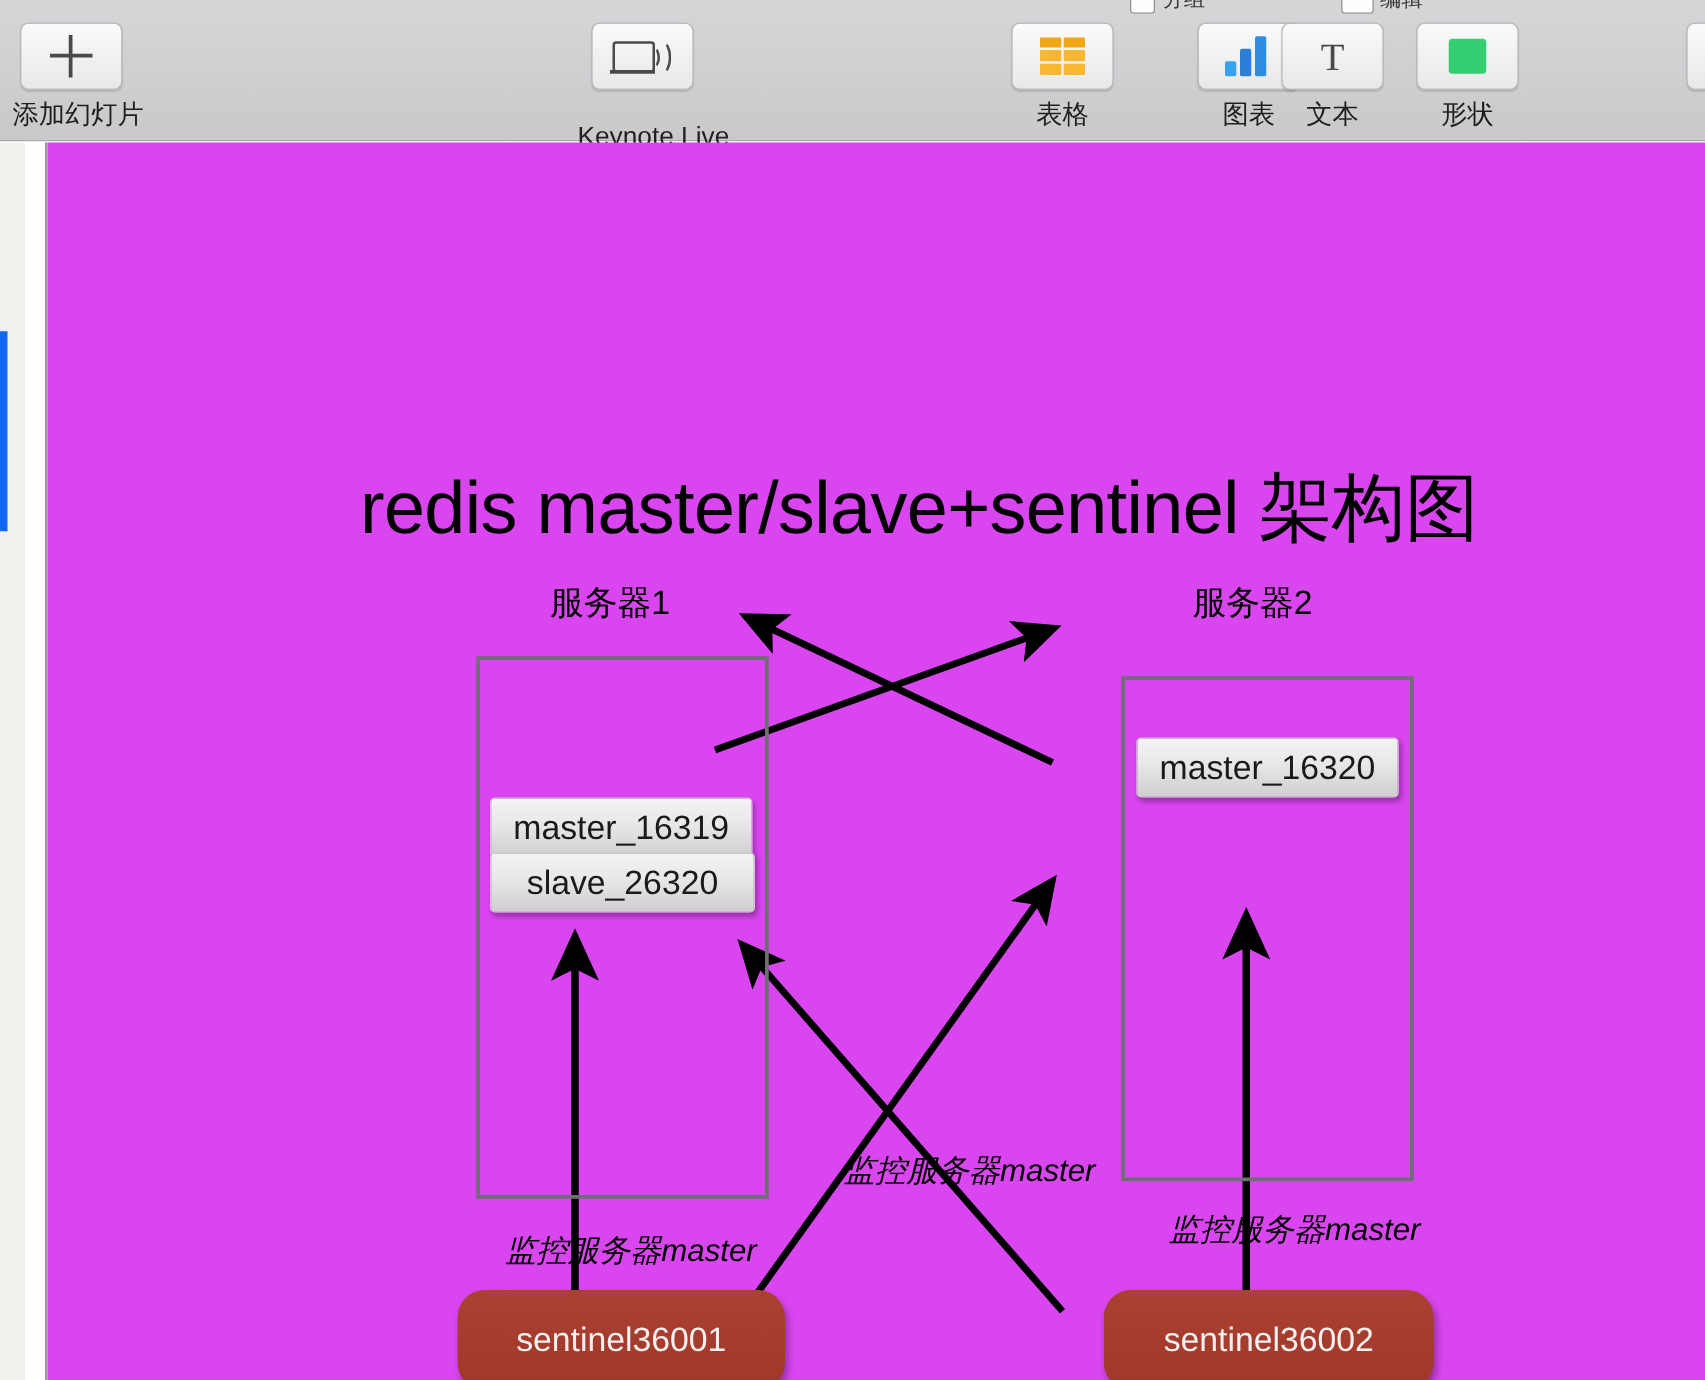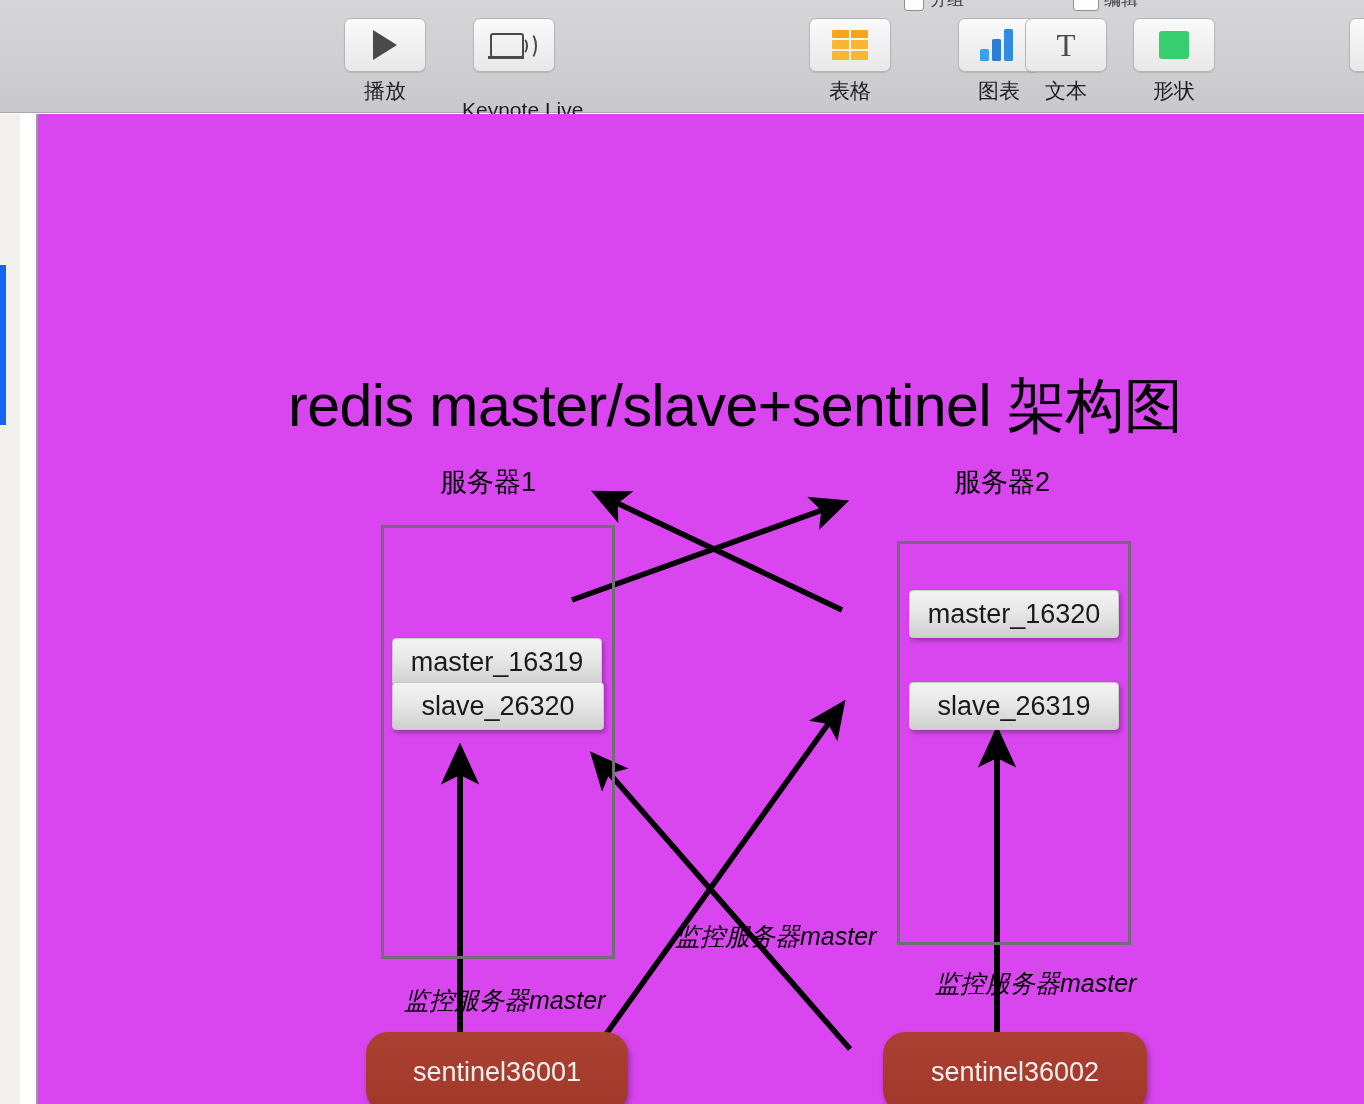--- a/index.html
+++ b/index.html
@@ -279,27 +279,27 @@
 
   <div class="toolbar">
 
     <div class="toolbar-cutoff-row">
       <div class="cutoff-check" style="left:904px;"></div>
       <div class="cutoff-text" style="left:930px;">分组</div>
       <div class="cutoff-check" style="left:1073px; width:24px;"></div>
       <div class="cutoff-text" style="left:1104px;">编辑</div>
     </div>
 
-
-    <div class="tb-item" style="left:338px;">
-      <div class="tb-btn">
-        <span class="ico-play"></span>
-      </div>
-      <div class="tb-label">播放</div>
-    </div>
+    <div class="tb-item" style="left:10px;">
+      <div class="tb-btn">
+        <span class="ico-plus"></span>
+      </div>
+      <div class="tb-label">添加幻灯片</div>
+    </div>
+
 
     <div class="tb-item" style="left:466px; width:96px;">
       <div class="tb-btn">
         <span class="ico-live">
           <span class="screen"></span>
             <span class="base"></span>
           <span class="w1"></span>
             <span class="w2"></span>
         </span>
       </div>
@@ -381,21 +381,20 @@
 
     <div class="server-label s1">服务器1</div>
     <div class="server-label s2">服务器2</div>
 
     <div class="server-box b1"></div>
     <div class="server-box b2"></div>
 
     <div class="node n-m1">master_16319</div>
     <div class="node n-s1">slave_26320</div>
     <div class="node n-m2">master_16320</div>
-    <div class="node n-s2">slave_26319</div>
 
     <div class="annot a1">监控服务器master</div>
     <div class="annot a2">监控服务器master</div>
     <div class="annot a3">监控服务器master</div>
 
     <div class="sentinel sa">sentinel36001</div>
     <div class="sentinel sb">sentinel36002</div>
 
   </div>
 </div>

